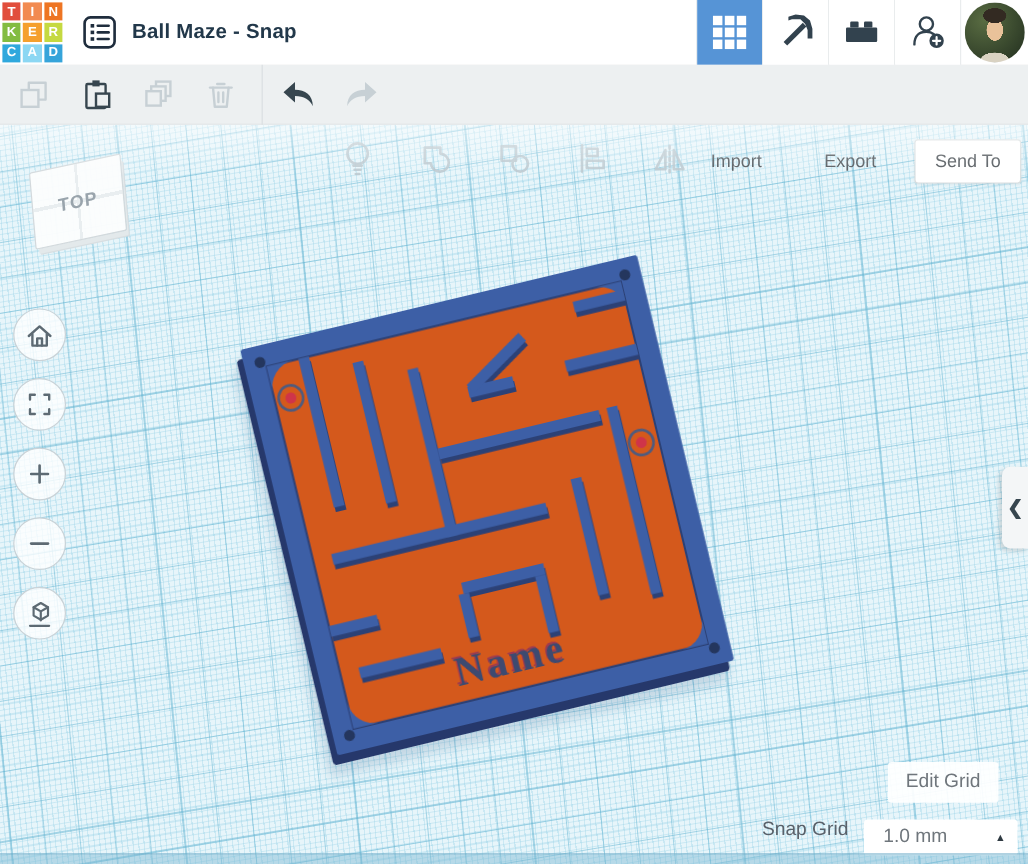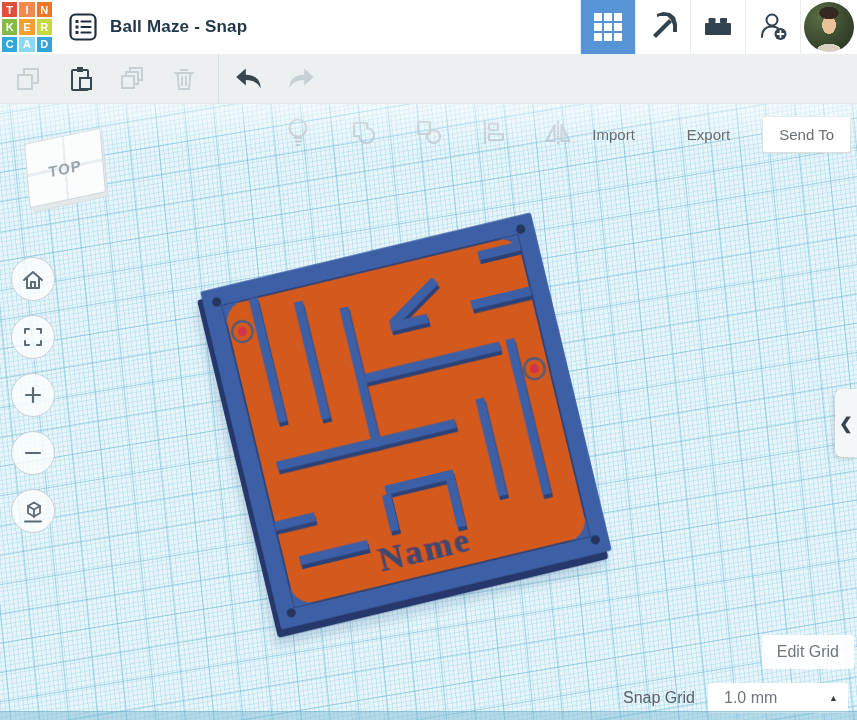--- a/index.html
+++ b/index.html
@@ -83,26 +83,26 @@
     transform:rotate(-13.5deg);filter:drop-shadow(-5px 9px 5px rgba(70,110,150,.22));}
   .maze-wrap svg{width:100%;height:100%;display:block;}
 
   
   .panel-tab{position:absolute;right:0;top:285px;width:22px;height:68px;background:#f4f6f7;
     border-radius:7px 0 0 7px;box-shadow:-2px 2px 4px rgba(0,0,0,.14);display:flex;
     align-items:center;justify-content:center;cursor:pointer;border:none;}
   .panel-tab span{font-size:16px;font-weight:bold;color:#37464f;}
 
   
-  .edit-grid{position:absolute;right:3px;bottom:51px;background:rgba(255,255,255,.92);
+  .edit-grid{position:absolute;right:25px;bottom:51px;background:rgba(255,255,255,.92);
     border:none;border-radius:3px;padding:8px 15px;font-size:16px;color:#6f767c;
     font-family:"Liberation Sans",sans-serif;cursor:pointer;}
-  .snap-row{position:absolute;right:9px;bottom:7px;display:flex;align-items:center;}
+  .snap-row{position:absolute;right:9px;bottom:7px;display:flex;align-items:flex-start;}
   .snap-label{font-size:16px;color:#59616a;margin-right:13px;}
-  .snap-select{width:140px;height:30px;background:#fff;border-radius:3px;display:flex;
+  .snap-select{width:128px;height:30px;background:#fff;border-radius:3px;display:flex;
     align-items:center;justify-content:space-between;padding:0 10px 0 16px;
     box-sizing:border-box;cursor:pointer;}
   .snap-select .val{font-size:16px;color:#6f767c;}
   .snap-select .caret{font-size:9px;color:#2f3a42;}
 
   svg .ln{fill:none;stroke-linecap:round;stroke-linejoin:round;}
 </style>
 </head>
 <body>
 

